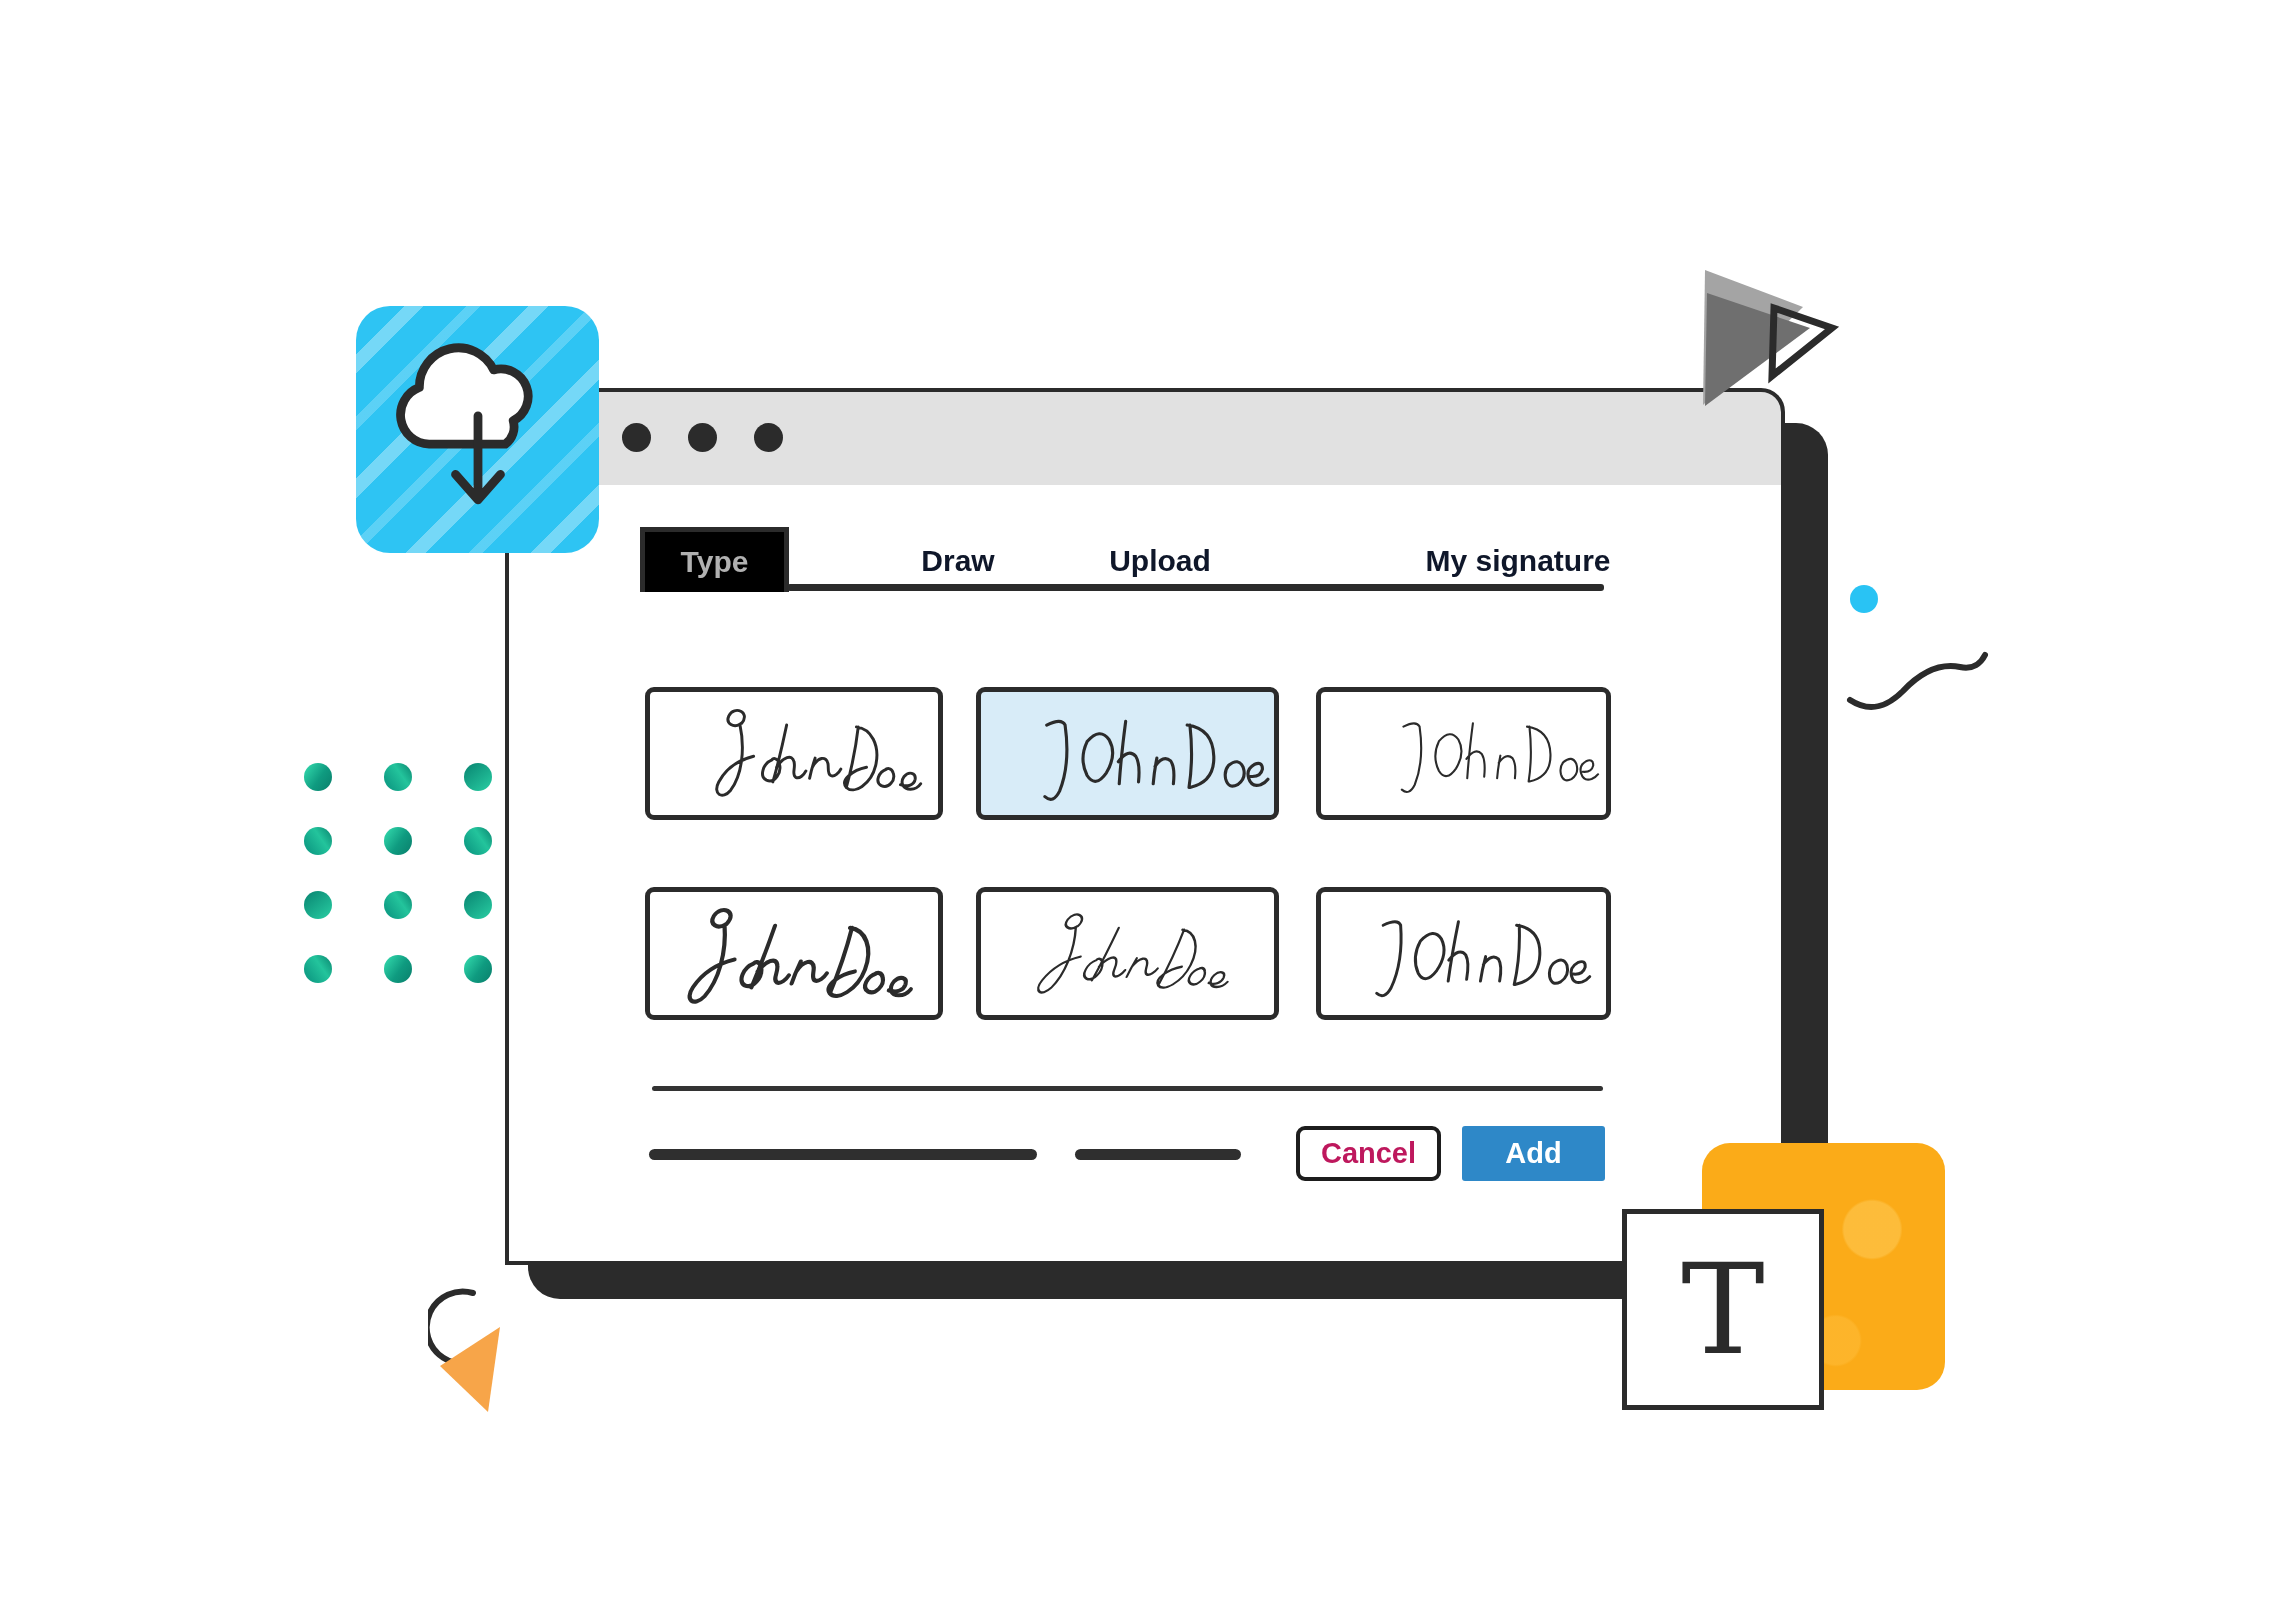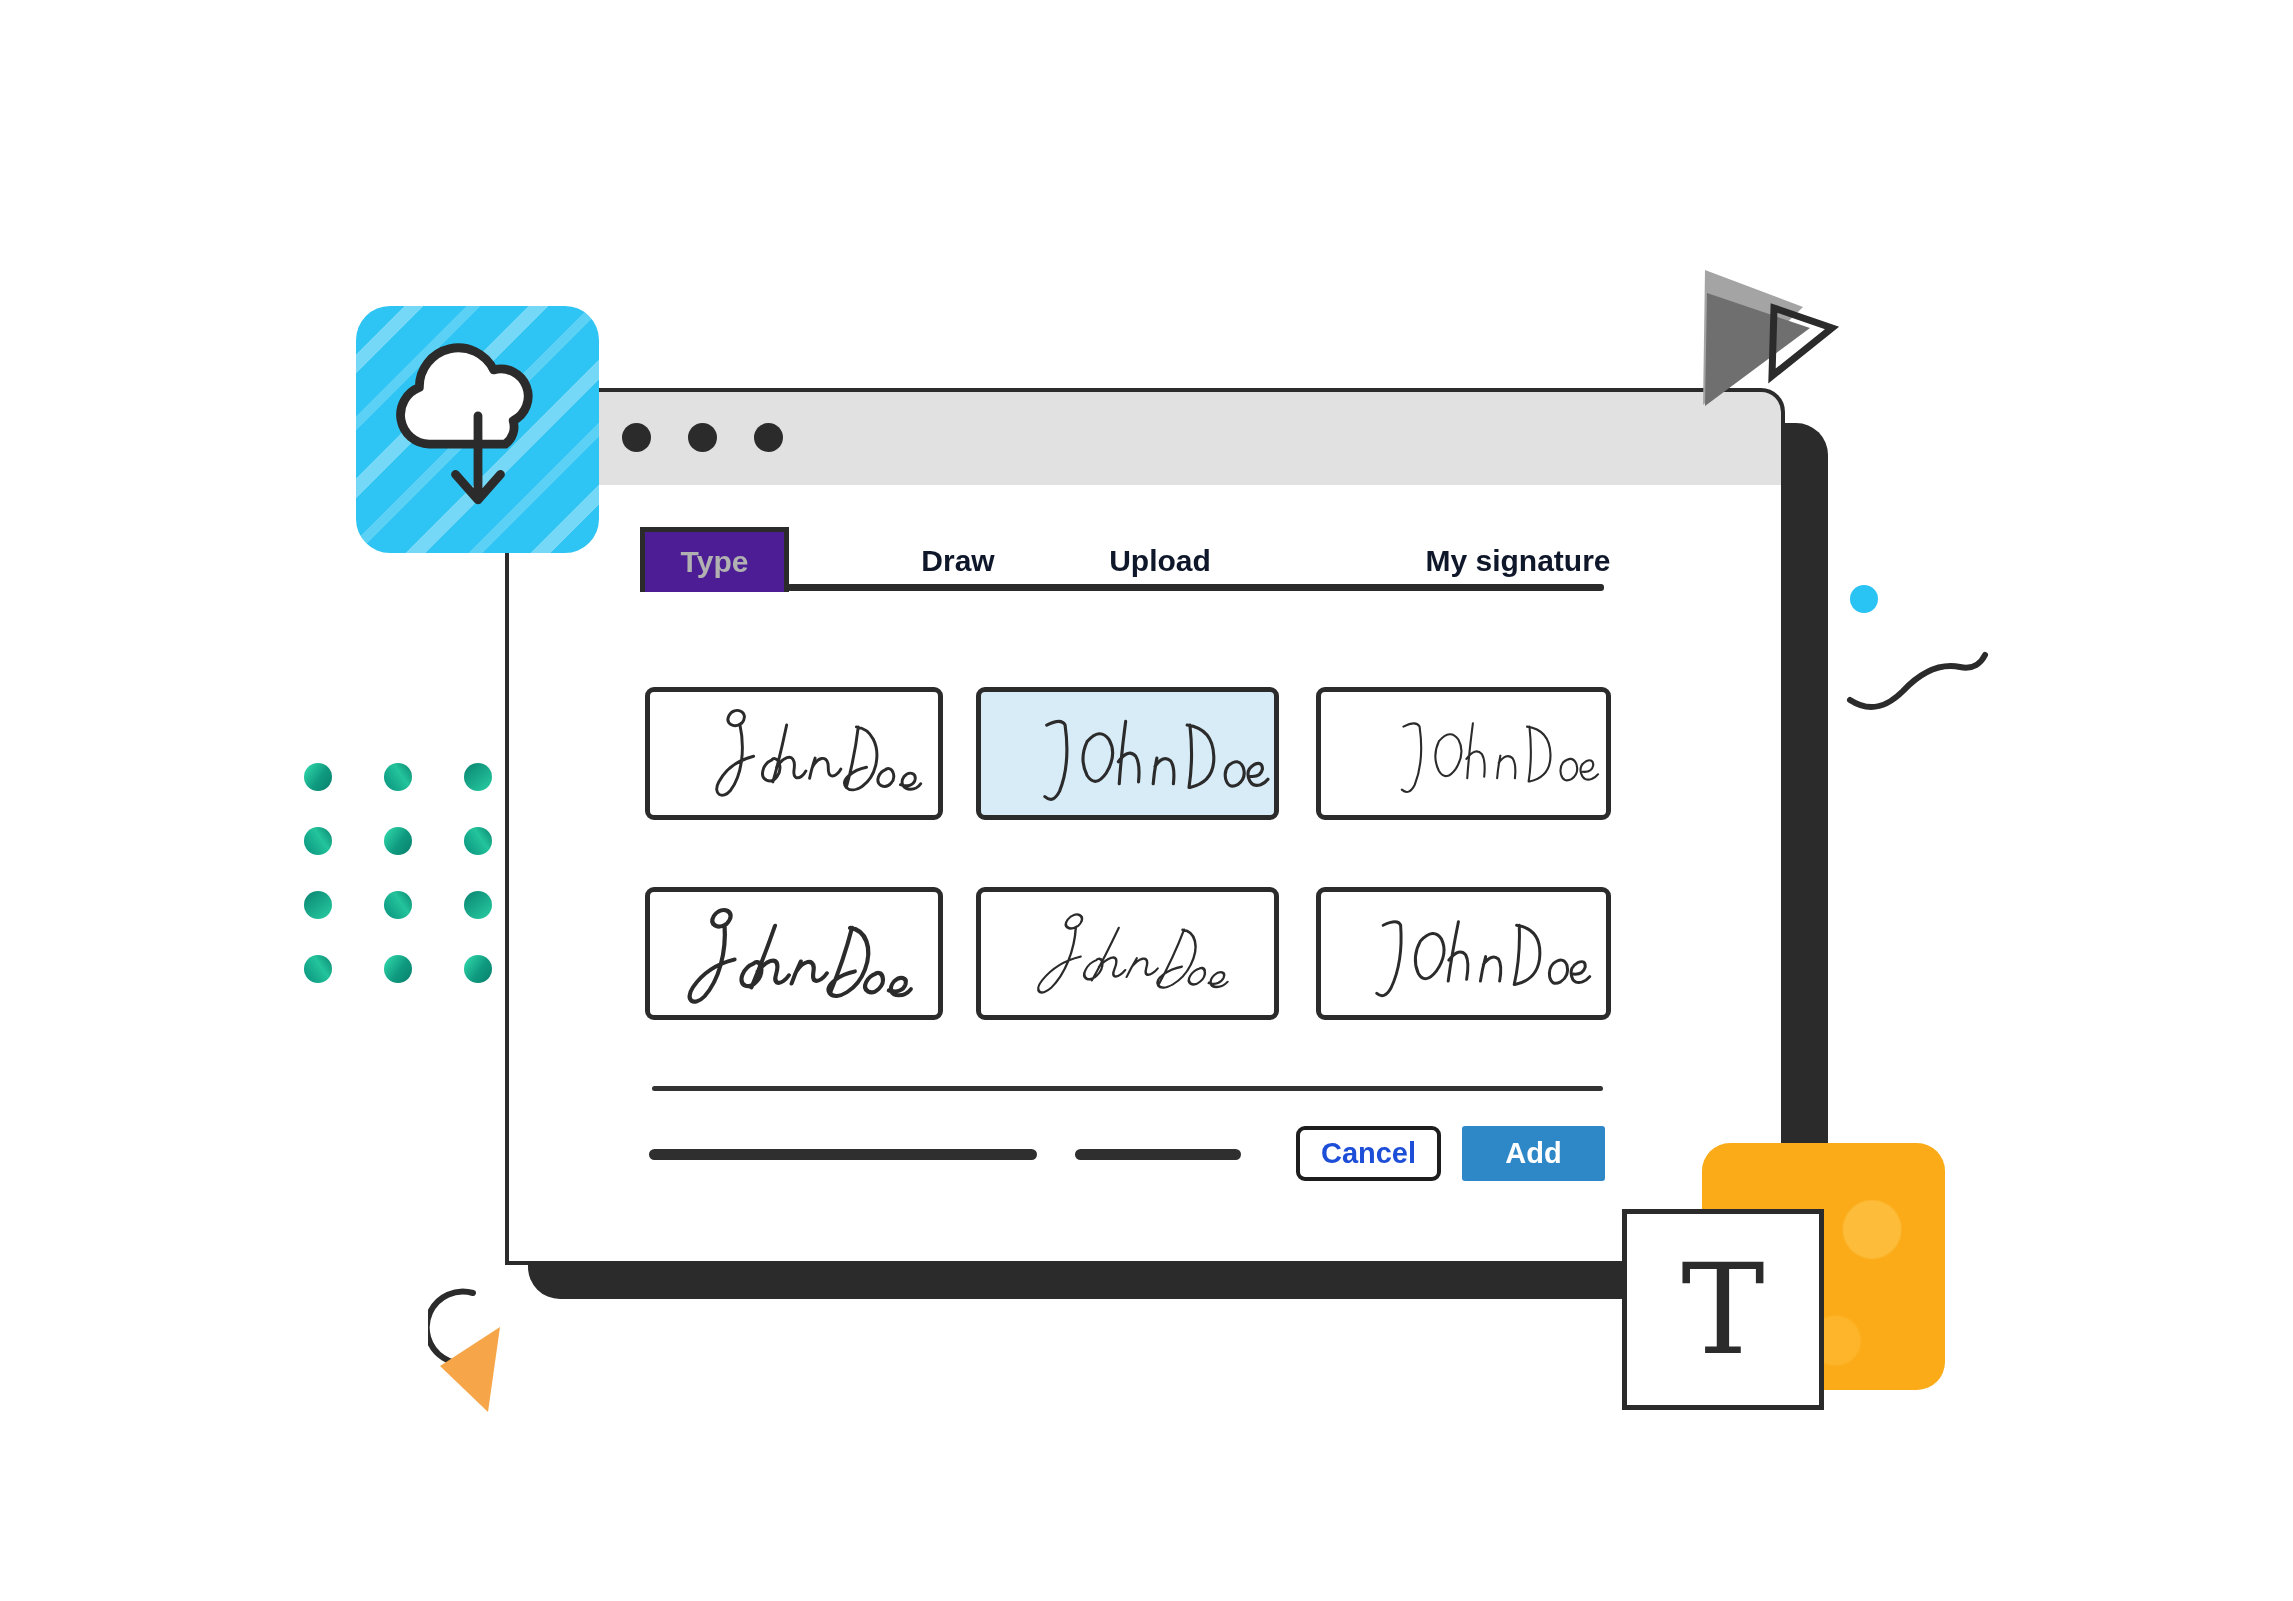--- a/index.html
+++ b/index.html
@@ -11,39 +11,39 @@
   .shadow-panel{left:528px;top:423px;width:1300px;height:876px;background:#2b2b2b;border-radius:32px;z-index:1;}
 
   
   .win-bar{left:505px;top:388px;width:1280px;height:101px;background:#e1e1e1;
            border:4px solid #2b2b2b;border-top-right-radius:24px;z-index:3;}
   .win-body{left:505px;top:485px;width:1280px;height:780px;background:#ffffff;
             border:4px solid #2b2b2b;border-top:none;z-index:3;}
   .bar-dot{width:29px;height:29px;border-radius:50%;background:#2b2b2b;top:423px;z-index:4;}
 
   
-  .tab-type{left:640px;top:527px;width:149px;height:65px;background:#4c1d95;
+  .tab-type{left:640px;top:527px;width:149px;height:65px;background:#000000;
             border:5px solid #2b2b2b;border-bottom:none;z-index:4;
             display:flex;align-items:center;justify-content:center;}
   .tab-type span{color:#b1b1b1;font-weight:bold;font-size:30px;}
   .tab-underline{left:787px;top:584px;width:817px;height:7px;background:#2b2b2b;border-radius:3px;z-index:4;}
   .tab-label{top:544px;transform:translateX(-50%);font-weight:bold;font-size:30px;color:#0f172a;z-index:4;white-space:nowrap;}
 
   
   .sigbox{background:#ffffff;border:5px solid #2b2b2b;border-radius:9px;z-index:4;}
   .sigbox.selected{background:#d8ecf8;}
   .sigbox svg{width:100%;height:100%;display:block;}
 
   
   .rule{left:652px;top:1086px;width:951px;height:5px;background:#333333;border-radius:3px;z-index:4;}
   .field-line1{left:649px;top:1149px;width:388px;height:11px;background:#2f2f2f;border-radius:6px;z-index:4;}
   .field-line2{left:1075px;top:1149px;width:166px;height:11px;background:#2f2f2f;border-radius:6px;z-index:4;}
   .btn-cancel{left:1296px;top:1126px;width:145px;height:55px;background:#ffffff;border:4px solid #1d1d1d;
               border-radius:9px;z-index:4;display:flex;align-items:center;justify-content:center;
-              font-weight:bold;font-size:29px;color:#1d4ed8;cursor:pointer;}
+              font-weight:bold;font-size:29px;color:#be185d;cursor:pointer;}
   .btn-add{left:1462px;top:1126px;width:143px;height:55px;background:#2e88c8;border:none;
            border-radius:3px;z-index:4;display:flex;align-items:center;justify-content:center;
            font-weight:bold;font-size:29px;color:#ffffff;cursor:pointer;}
 
   
   .cloud-tile{left:356px;top:306px;width:243px;height:247px;border-radius:34px;z-index:6;
               background:
                 repeating-linear-gradient(135deg, rgba(255,255,255,0) 0 34px, rgba(255,255,255,.34) 34px 48px,
                                           rgba(255,255,255,0) 48px 78px, rgba(255,255,255,.22) 78px 88px),
                 #2ec4f3;

